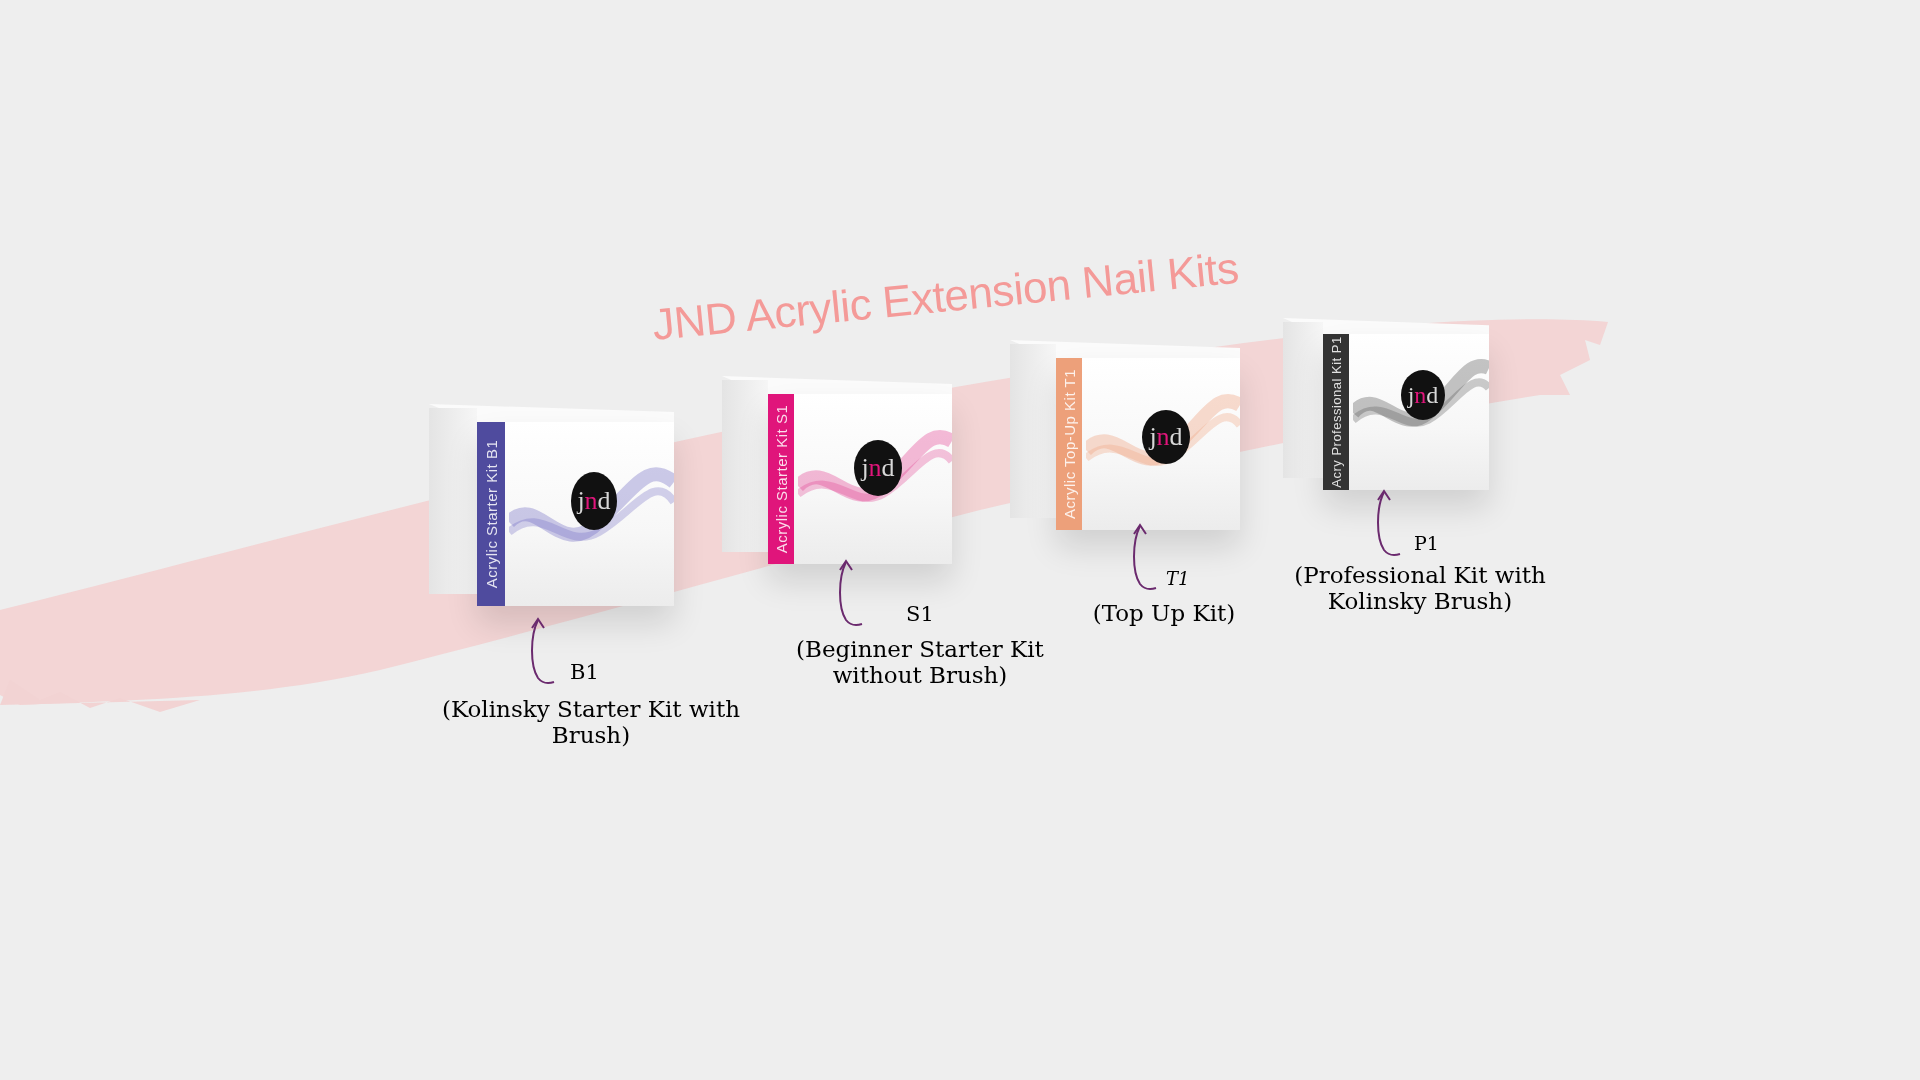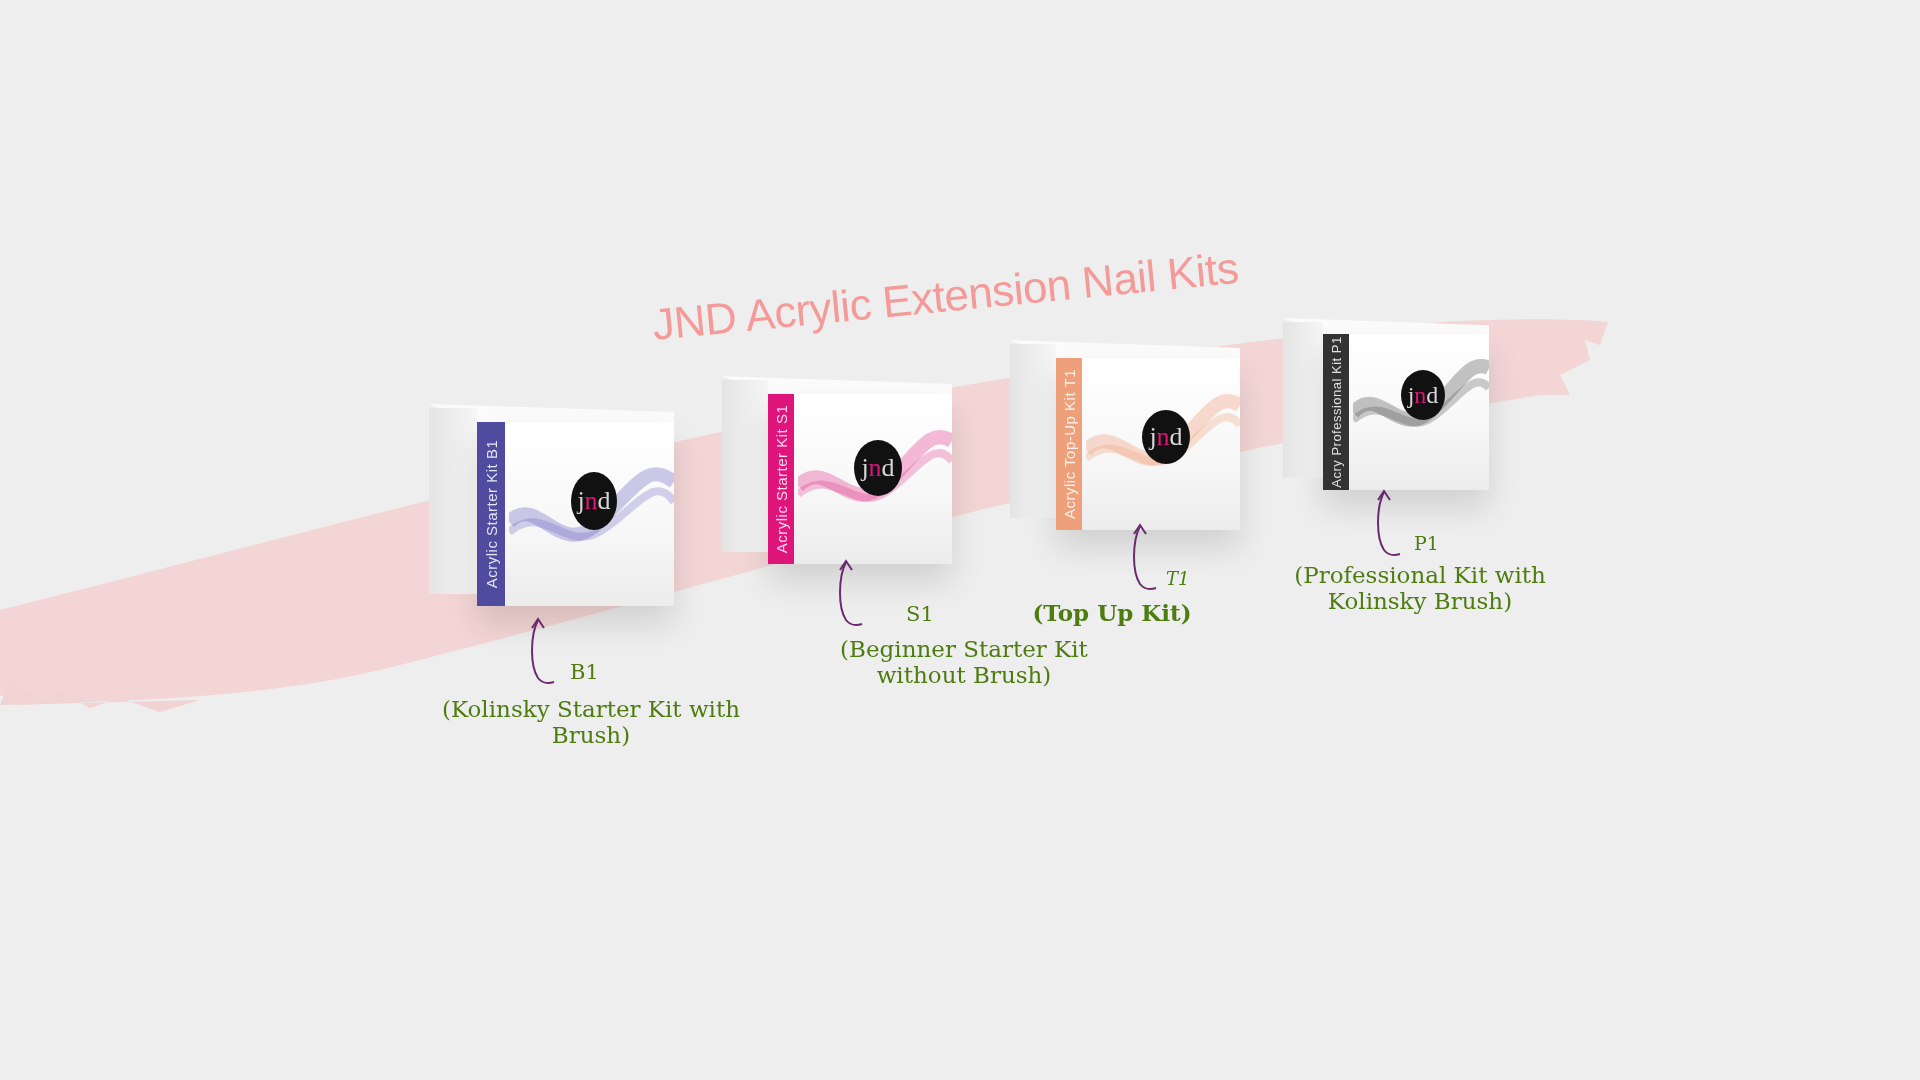--- a/index.html
+++ b/index.html
@@ -35,21 +35,21 @@
     font-family:"Liberation Sans", sans-serif; font-size:15px; color:rgba(255,255,255,0.85);
     letter-spacing:0.5px;
   }
   .box .wave { position:absolute; }
   .logo {
     position:absolute; border-radius:50%; background:#111;
     display:flex; align-items:center; justify-content:center;
     font-family:"Liberation Serif", serif; font-size:30px; color:#d8d8d8;
   }
   .logo .n { color:#e0157b; }
-  .label { position:absolute; color:#4d7c0f; font-family:"DejaVu Serif", serif; text-align:center; }
+  .label { position:absolute; color:#000000; font-family:"DejaVu Serif", serif; text-align:center; }
   .code { font-size:21px; }
   .desc { font-size:23px; line-height:26px; white-space:pre-line; }
   .arrow { position:absolute; }
 </style>
 </head>
 <body>
 
 <svg class="stroke" viewBox="0 0 1920 1080">
   <path d="M0 610 C 200 560, 420 500, 640 450 C 900 390, 1200 345, 1400 325 C 1500 318, 1560 318, 1608 322
            L 1600 345 L 1585 340 L 1590 360 L 1560 375 L 1570 395 L 1540 395
@@ -138,29 +138,29 @@
 </svg>
 <div class="label code" style="left:570px;top:660px;text-align:center;">B1</div>
 <div class="label desc" style="left:441px;top:696px;width:300px;">(Kolinsky Starter Kit with
 Brush)</div>
 
 <svg class="arrow" style="left:836px;top:558px;" width="40" height="70" viewBox="0 0 40 70">
   <path d="M10 4 C 2 20, 2 50, 10 62 C 14 67, 20 68, 26 66" stroke="#6b2a6e" stroke-width="2" fill="none"></path>
   <path d="M4 12 L10 3 L16 12" stroke="#6b2a6e" stroke-width="2" fill="none"></path>
 </svg>
 <div class="label code" style="left:882px;top:602px;margin-left:24px;">S1</div>
-<div class="label desc" style="left:814px;top:636px;width:300px;">(Beginner Starter Kit
+<div class="label desc" style="left:770px;top:636px;width:300px;">(Beginner Starter Kit
 without  Brush)</div>
 
 <svg class="arrow" style="left:1130px;top:522px;" width="40" height="70" viewBox="0 0 40 70">
   <path d="M10 4 C 2 20, 2 50, 10 62 C 14 67, 20 68, 26 66" stroke="#6b2a6e" stroke-width="2" fill="none"></path>
   <path d="M4 12 L10 3 L16 12" stroke="#6b2a6e" stroke-width="2" fill="none"></path>
 </svg>
 <div class="label code" style="left:1166px;top:568px;font-size:18px;font-style:italic;">T1</div>
-<div class="label desc" style="left:1012px;top:600px;width:200px;font-weight:bold;">(Top Up Kit)</div>
+<div class="label desc" style="left:1064px;top:600px;width:200px;">(Top Up Kit)</div>
 
 <svg class="arrow" style="left:1374px;top:488px;" width="40" height="70" viewBox="0 0 40 70">
   <path d="M10 4 C 2 20, 2 50, 10 62 C 14 67, 20 68, 26 66" stroke="#6b2a6e" stroke-width="2" fill="none"></path>
   <path d="M4 12 L10 3 L16 12" stroke="#6b2a6e" stroke-width="2" fill="none"></path>
 </svg>
 <div class="label code" style="left:1414px;top:532px;font-size:19px;">P1</div>
 <div class="label desc" style="left:1270px;top:562px;width:300px;text-align:center;">(Professional Kit with
 Kolinsky Brush)</div>
 
 </body></html>

